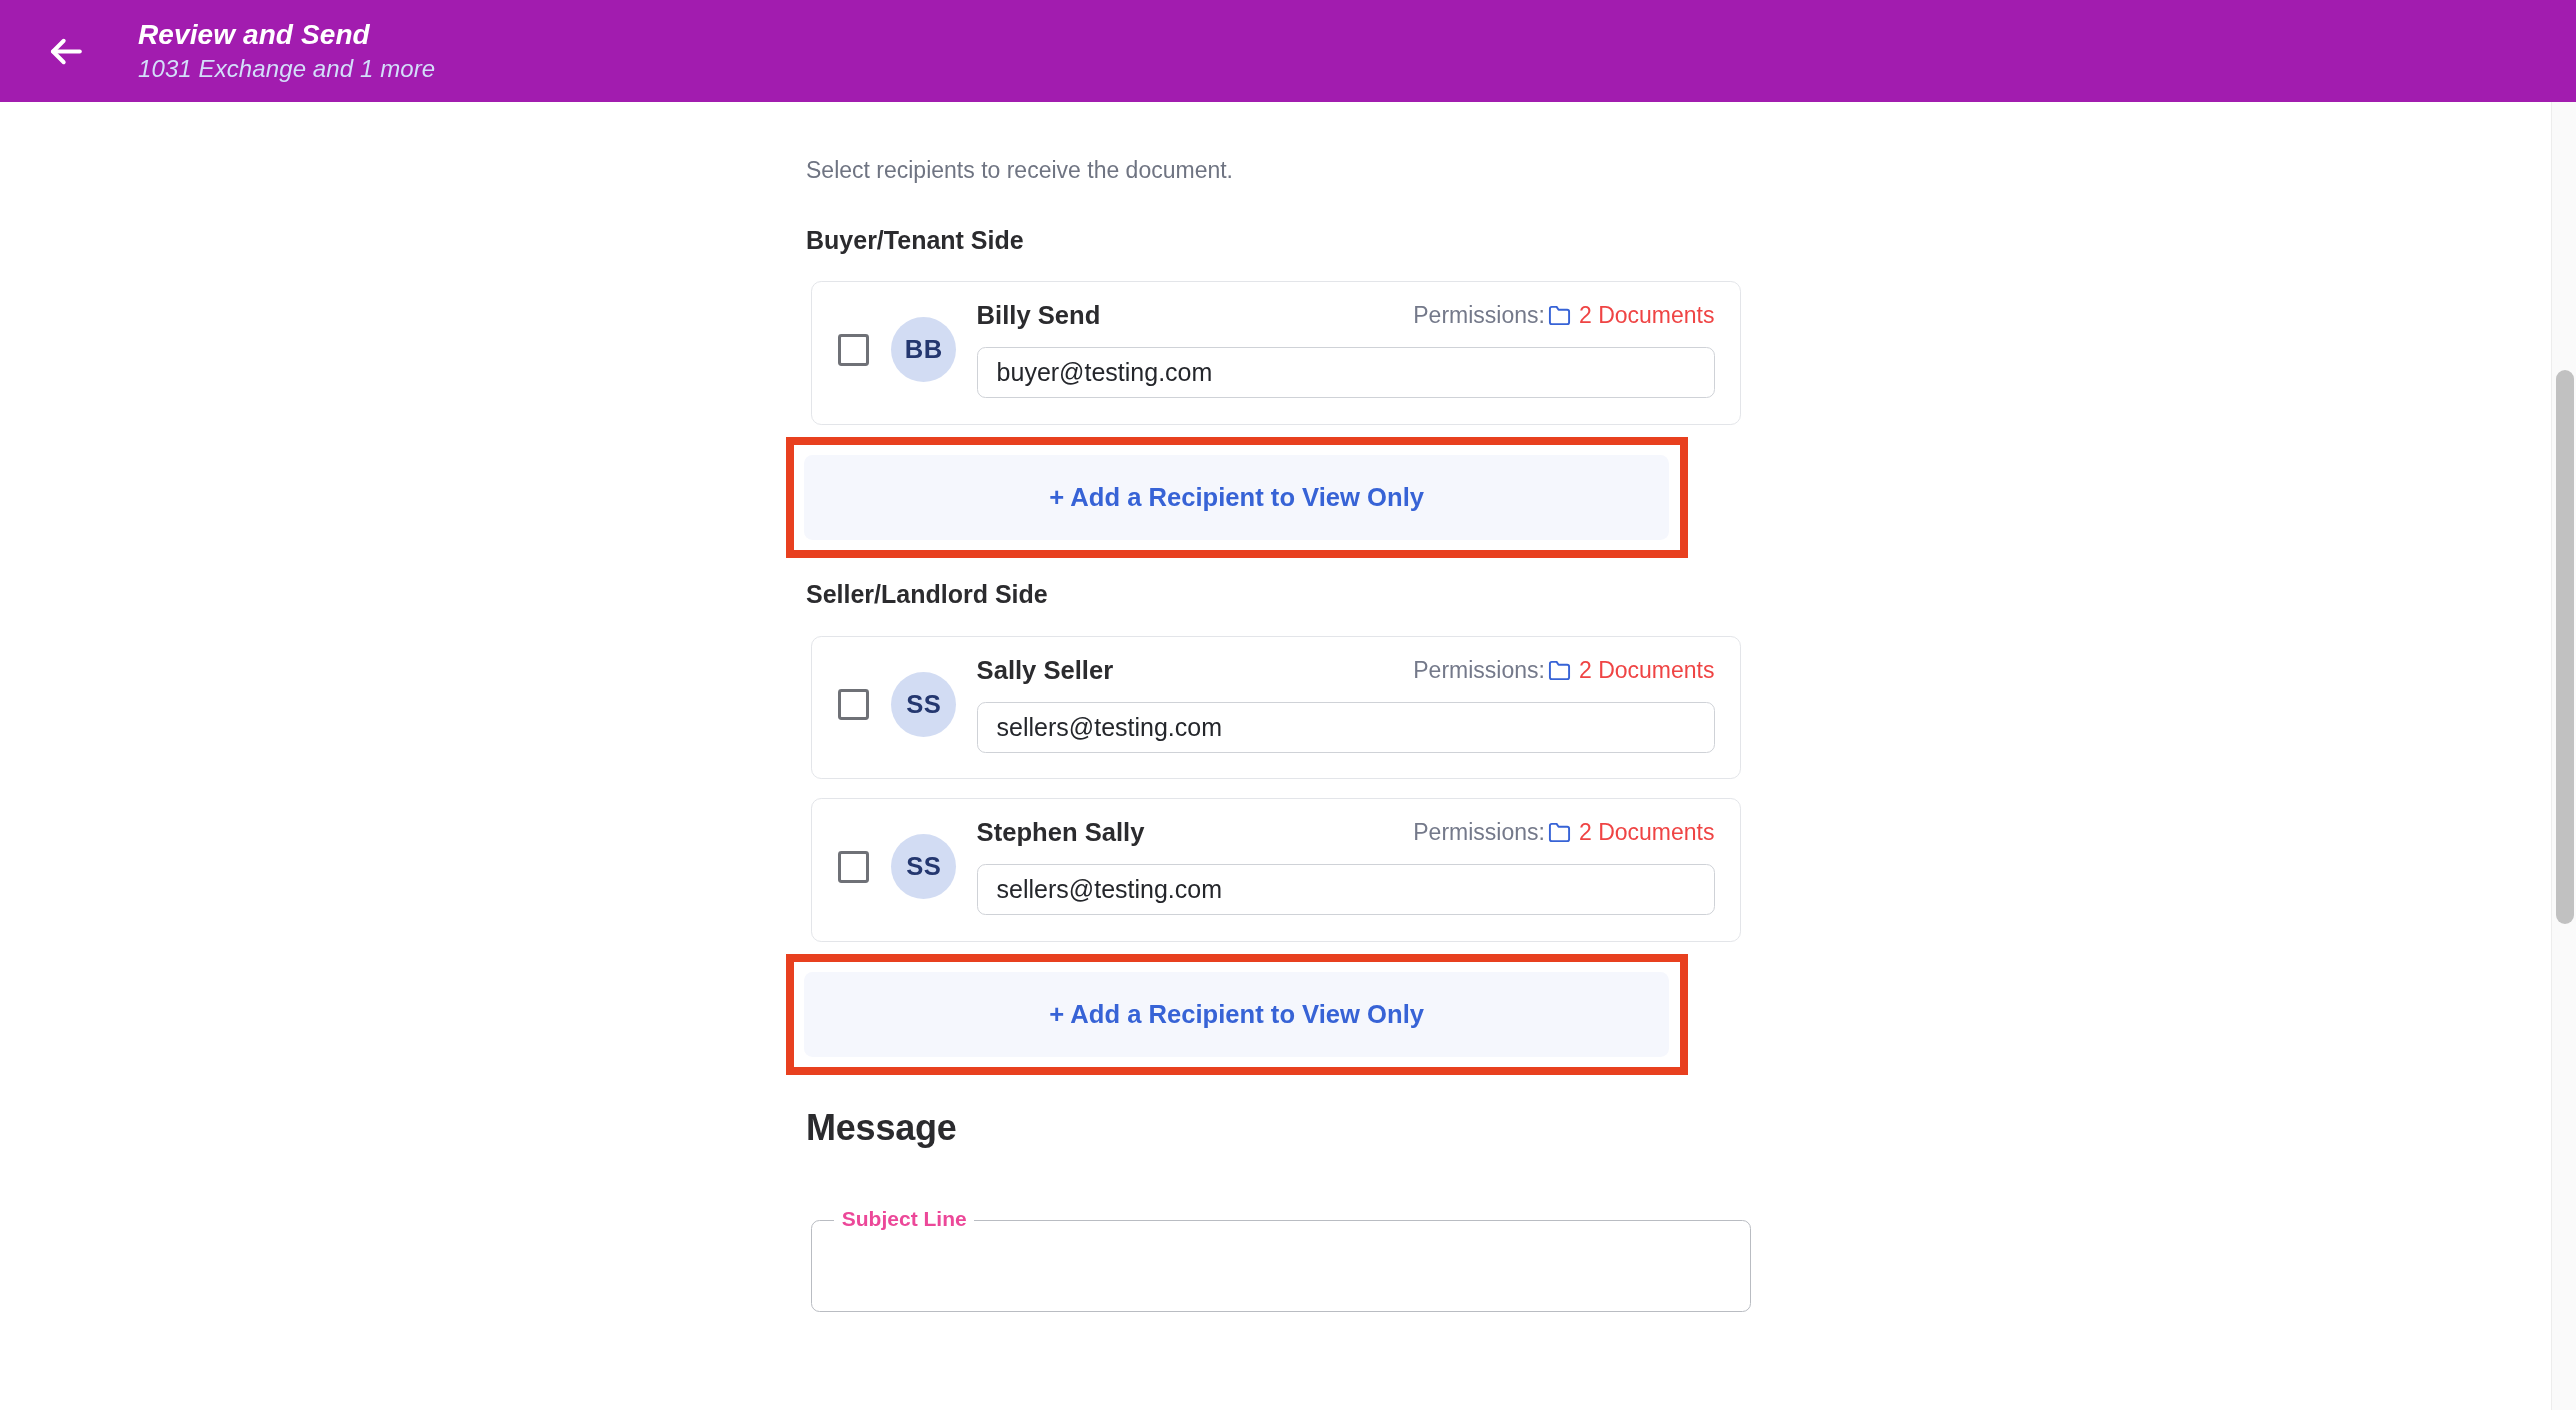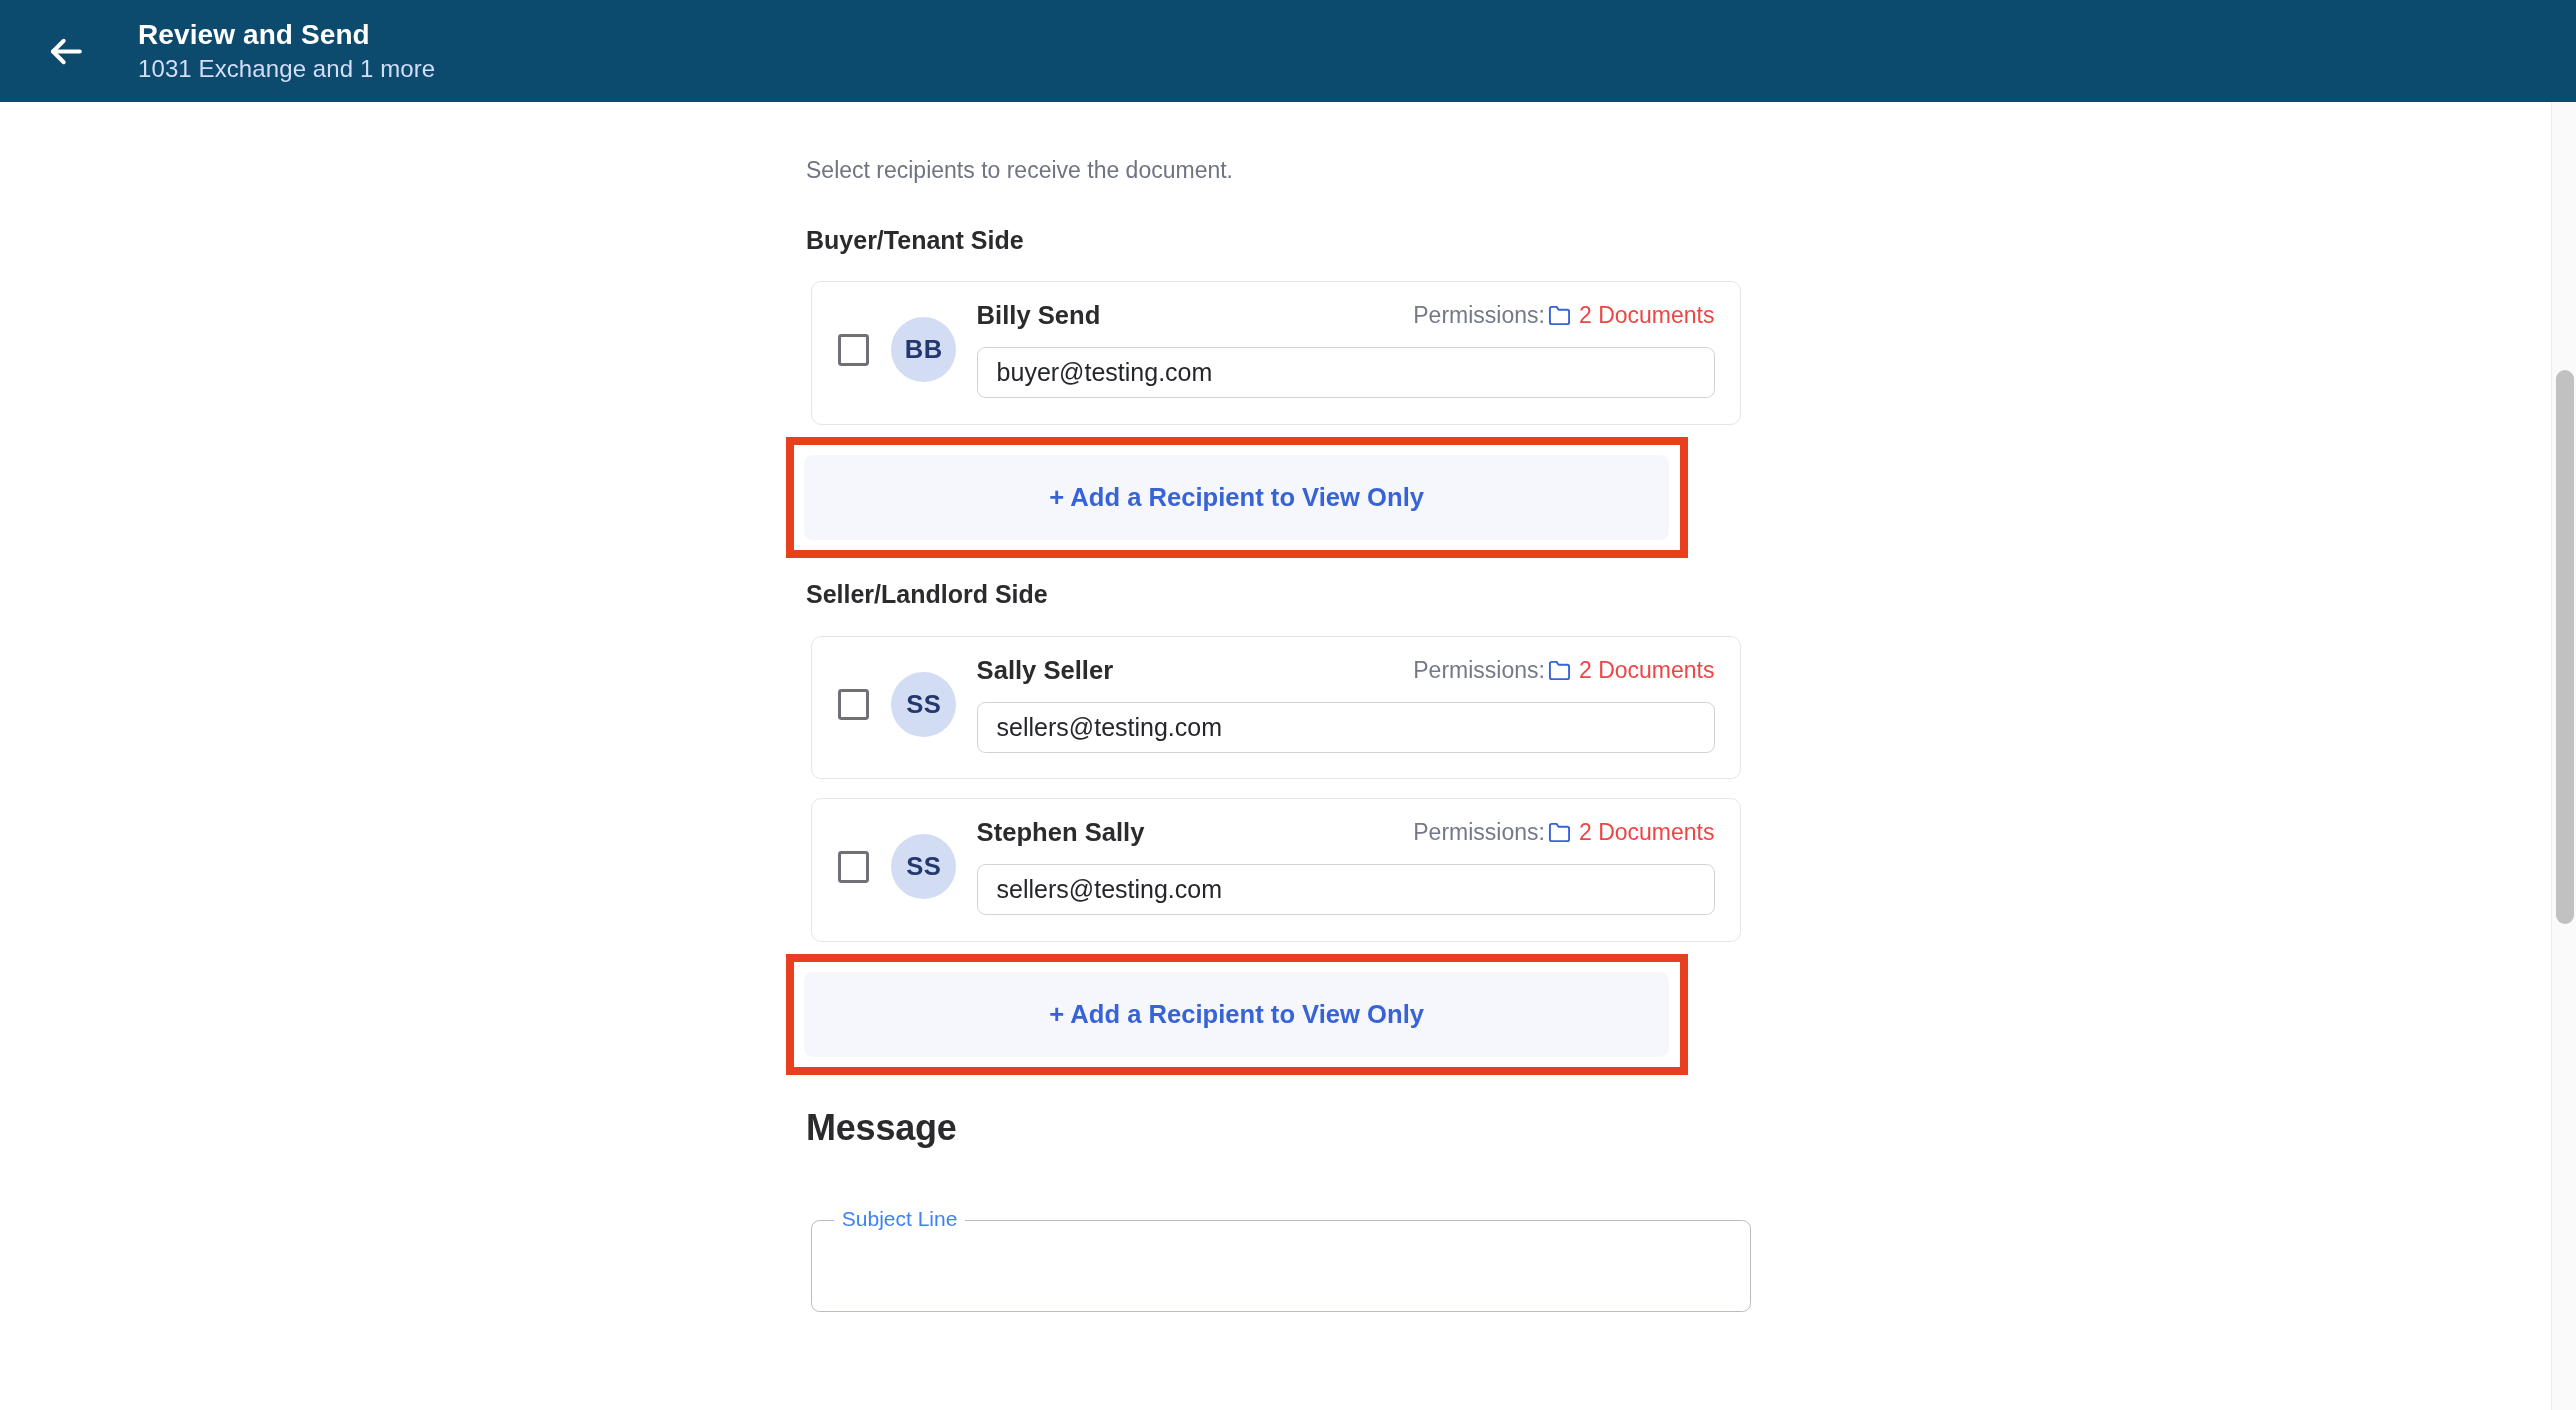--- a/index.html
+++ b/index.html
@@ -11,25 +11,26 @@
     background: #ffffff;
     font-family: "Liberation Sans", sans-serif;
   }
 
   
   .appbar {
     position: absolute;
     top: 0; left: 0;
     width: 2576px;
     height: 102px;
-    background: #0c4a6e;
+    background: #a21caf;
     display: flex;
     align-items: center;
     padding-left: 39px;
     z-index: 20;
+    font-style: italic;
   }
   .back-btn {
     width: 53px; height: 53px;
     display: flex; align-items: center; justify-content: center;
     cursor: pointer;
     flex: 0 0 auto;
   }
   .back-btn svg { display: block; }
   .appbar-titles { margin-left: 46px; line-height: 1.12; }
   .appbar-title {
@@ -192,22 +193,23 @@
     border: 1.7px solid #b9bcc2;
     border-radius: 8.5px;
   }
   .field-legend {
     position: absolute;
     top: -12.8px;
     left: 22px;
     background: #ffffff;
     padding: 0 7.7px;
     font-size: 21px;
-    color: #3b82f6;
+    color: #ec4899;
     line-height: 1;
+    font-weight: bold;
   }
 
   
   .sb-track {
     position: absolute;
     right: 0; top: 102px;
     width: 25px;
     height: 1308px;
     background: #fafafa;
     border-left: 1.7px solid #ededed;

